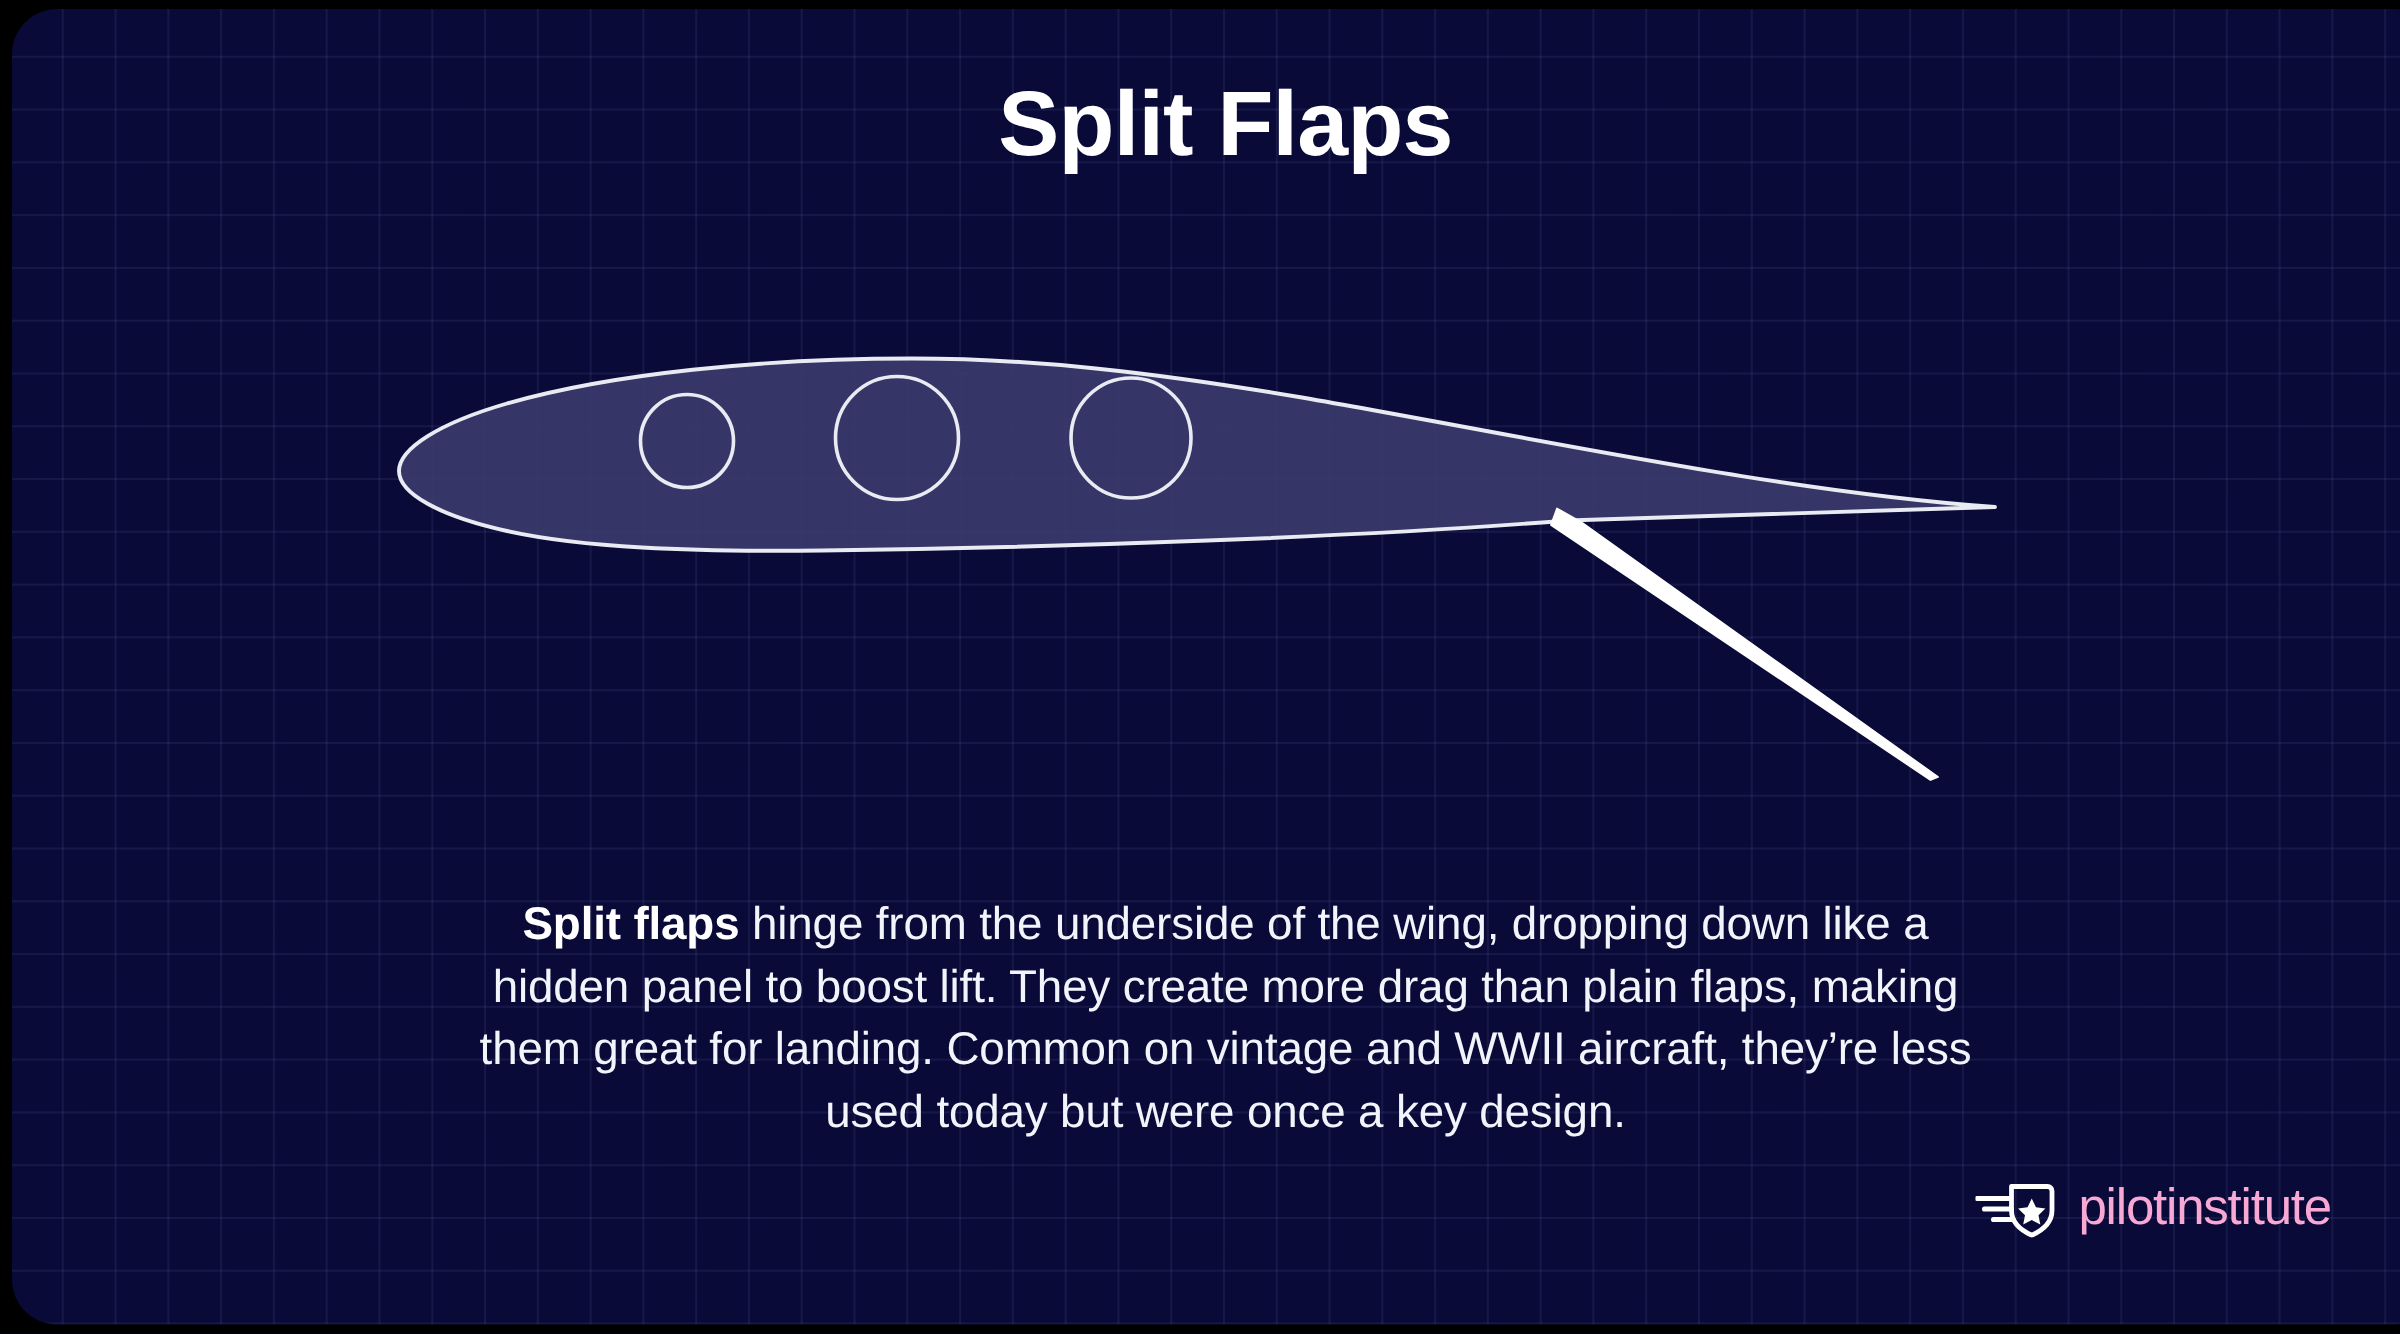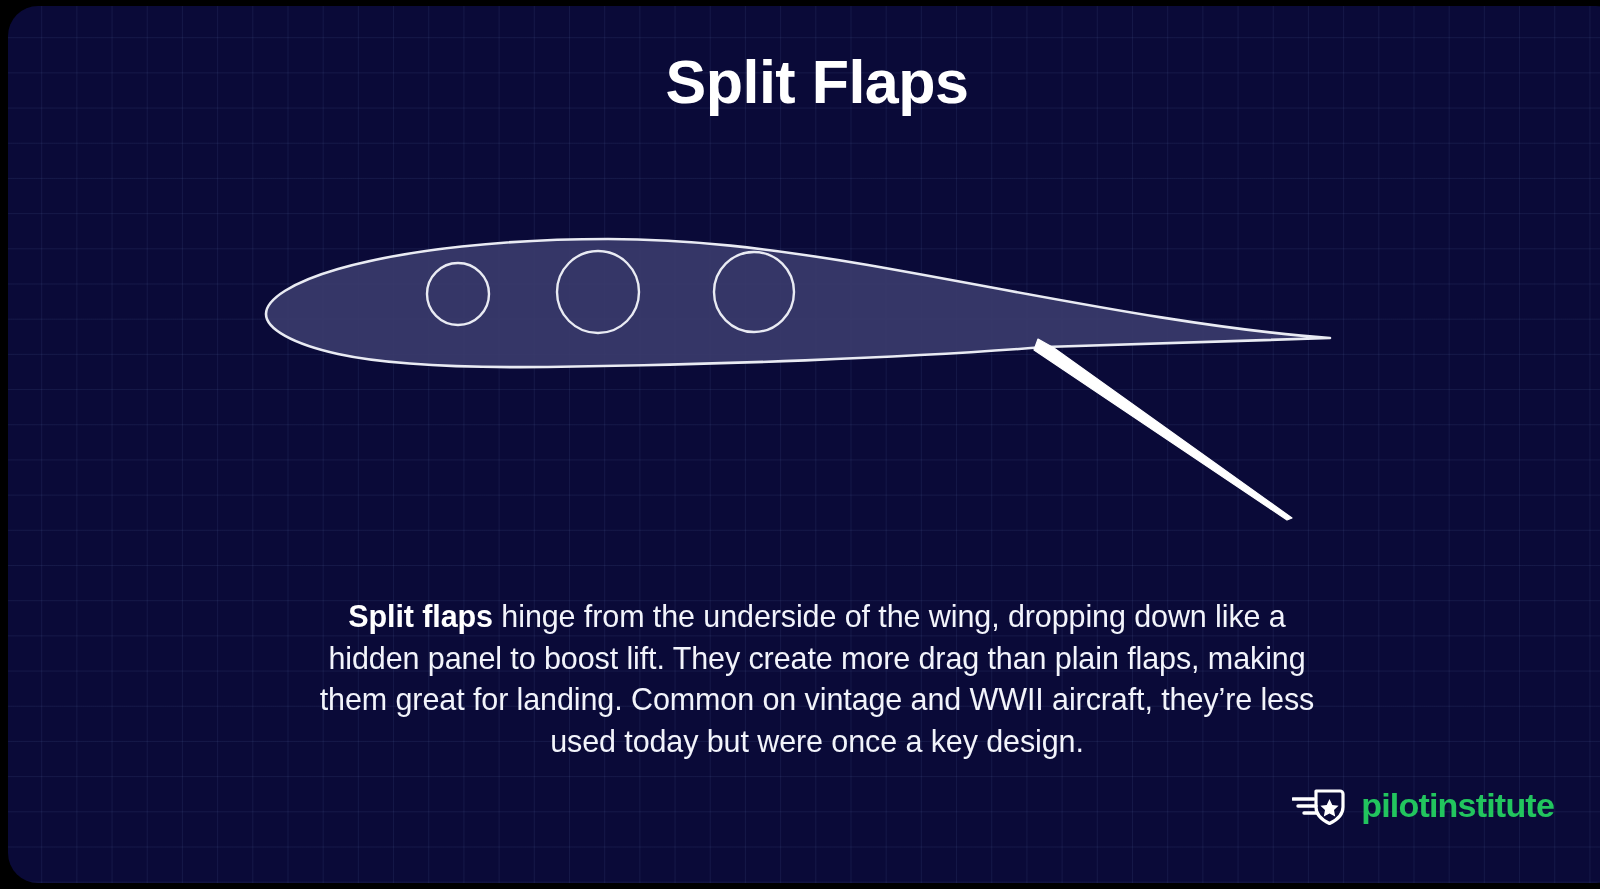--- a/index.html
+++ b/index.html
@@ -80,23 +80,23 @@
   .logo {
     position: absolute;
     right: 72px;
     bottom: 58px;
     display: flex;
     align-items: center;
     gap: 13px;
   }
   .logo-mark { display: block; }
   .logo-text {
-    color: #22c55e;
+    color: #f9a8d4;
     font-size: 34px;
-    font-weight: 700;
+    font-weight: 400;
     letter-spacing: -0.8px;
     line-height: 1;
   }
 </style>
 </head>
 <body>
 
 <div class="card">
 
   <div class="grid-overlay"></div>

